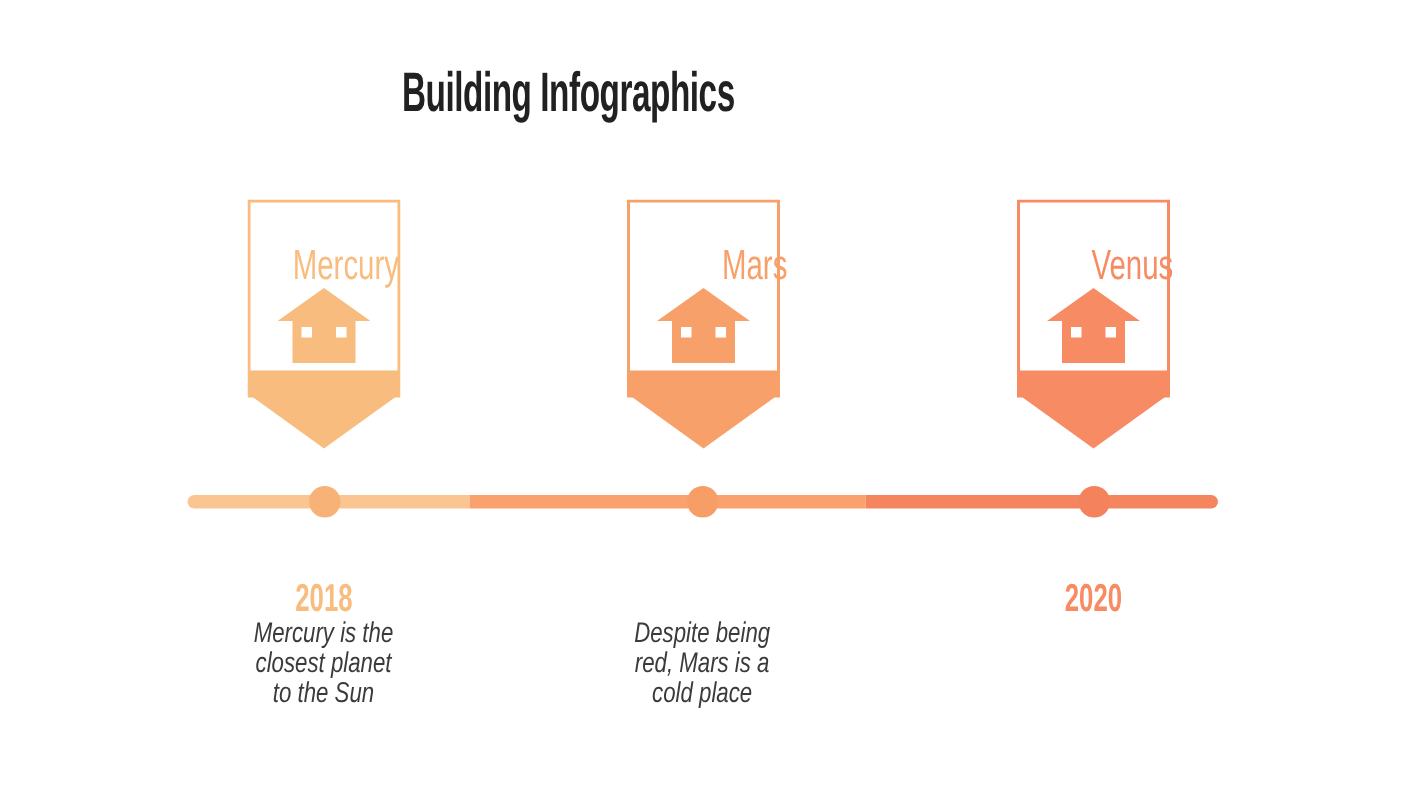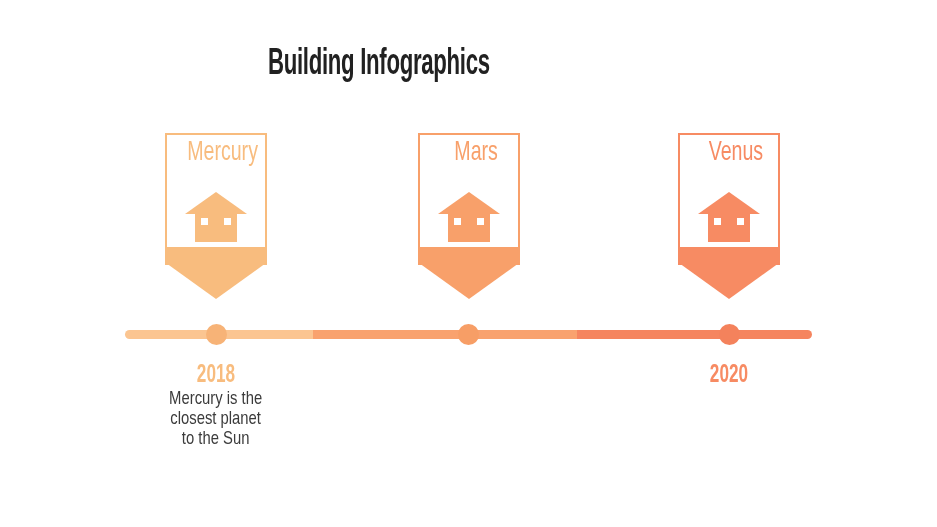--- a/index.html
+++ b/index.html
@@ -19,49 +19,49 @@
     display:inline-block;
     font-size:37px;font-weight:700;color:#212121;
     letter-spacing:-0.5px;
     transform:scaleX(0.60);transform-origin:50% 50%;
     white-space:nowrap;
   }
   
   .banner-wrap{position:absolute;top:133px;width:102px;height:167px;}
   .banner-wrap svg{display:block;}
   .banner-label{
-    position:absolute;left:0;top:2px;width:116px;height:32px;
-    text-align:center;line-height:32px;
+    position:absolute;left:0;top:28px;width:116px;height:32px;
+    text-align:right;line-height:32px;
   }
   .banner-label span{
     display:inline-block;font-size:28px;font-weight:400;
     transform:scaleX(0.70);transform-origin:50% 50%;
     white-space:nowrap;
   }
   
   .seg{position:absolute;top:330px;height:9px;}
   .seg-1{left:125px;width:188px;border-radius:4.5px 0 0 4.5px;}
   .seg-2{left:313px;width:264px;}
   .seg-3{left:577px;width:235px;border-radius:0 4.5px 4.5px 0;}
   .dot{position:absolute;top:324px;width:21px;height:21px;border-radius:50%;}
   .dot-1{left:206px;}
   .dot-2{left:458px;}
   .dot-3{left:719px;}
   
-  .col-text{position:absolute;width:160px;text-align:center;}
+  .col-text{position:absolute;width:160px;text-align:center;margin-top:25px;}
   .col-1{left:136px;} .col-2{left:388px;} .col-3{left:649px;text-align:center;}
   .year{
     top:357px;line-height:32px;
   }
   .year span{
     display:inline-block;font-size:26px;font-weight:700;
     transform:scaleX(0.66);transform-origin:50% 50%;white-space:nowrap;
   }
   .desc{
-    top:388px;line-height:20px;
+    top:388px;line-height:20px;font-style:italic;
   }
   .desc span{
     display:inline-block;font-size:19px;font-weight:400;color:#3B3B3B;
     transform:scaleX(0.78);transform-origin:50% 0;
     white-space:pre-line;
   }
 </style>
 </head>
 <body>
 
@@ -128,18 +128,23 @@
 
   <div class="col-text col-1 year">
     <span style="color: rgb(248, 188, 126);">2018</span>
   </div>
   <div class="col-text col-1 desc">
     <span>Mercury is the
 closest planet
 to the Sun</span>
   </div>
 
+  <div class="col-text col-2 desc">
+    <span>Despite being
+red, Mars is a
+cold place</span>
+  </div>
 
   <div class="col-text col-3 year">
     <span style="color: rgb(247, 139, 99);">2020</span>
   </div>
 
 </div>
 
 </body></html>

